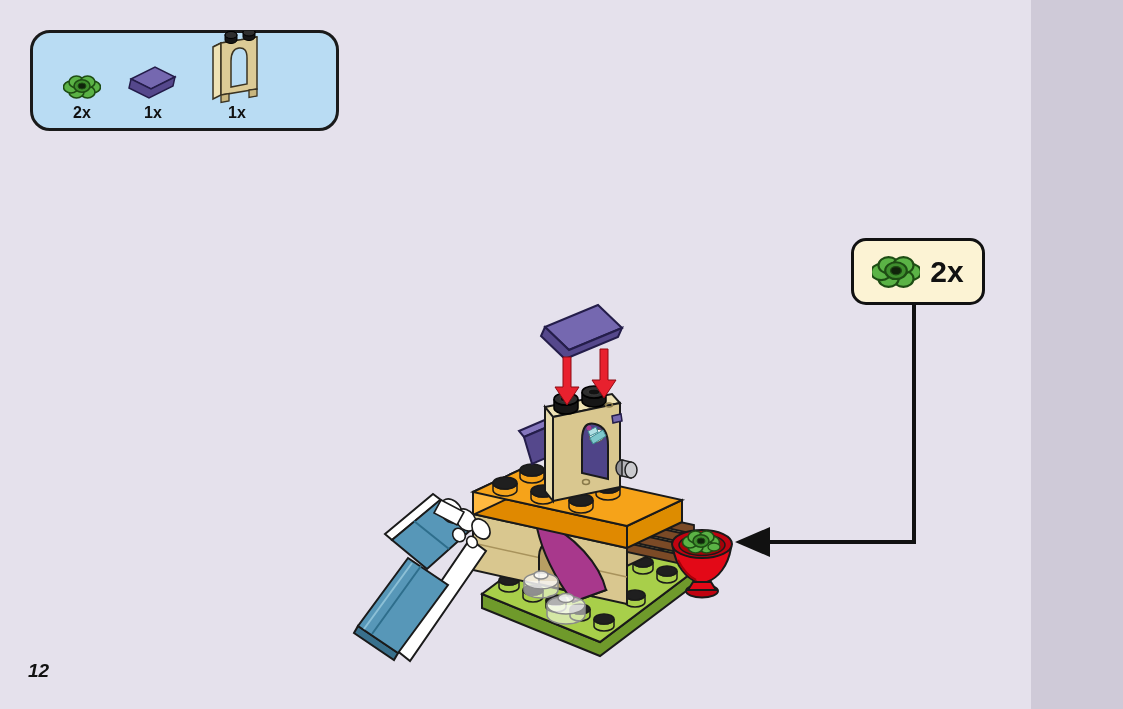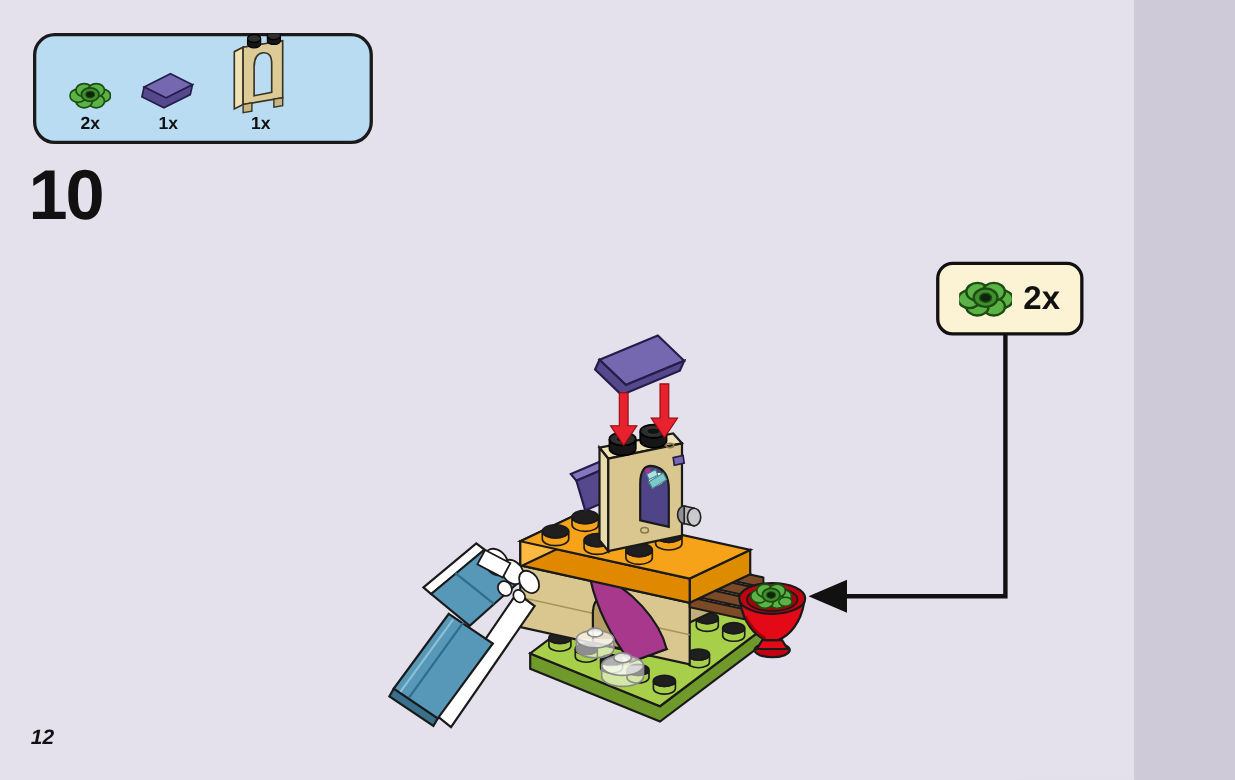--- a/index.html
+++ b/index.html
@@ -225,21 +225,20 @@
         <ellipse cx="26" cy="4" rx="6" ry="3.5" fill="#2e2e2e" stroke="#000"></ellipse>
         <path d="M38,6 a6,3.5 0 0 0 12,0 l0,-5 a6,3.5 0 0 0 -12,0 Z" fill="#161616" stroke="#000"></path>
         <ellipse cx="44" cy="1.5" rx="6" ry="3.5" fill="#2e2e2e" stroke="#000"></ellipse>
         <polygon points="16,64 24,62.5 24,70 16,71.5" fill="#C9B67E" stroke="#3a3322" stroke-width="1.3"></polygon>
         <polygon points="44,59 52,58 52,65 44,66.5" fill="#C9B67E" stroke="#3a3322" stroke-width="1.3"></polygon>
       </svg>
       <div class="part-count">1x</div>
     </div>
   </div>
 
-  <div class="step-number">10</div>
 
   <div class="callout-box">
     <svg width="48" height="42" viewBox="-24 -21 48 42">
       <use href="#flower-def" transform="scale(1.35)"></use>
     </svg>
     <div class="callout-count">2x</div>
   </div>
 
   <div class="page-number">12</div>
 </div>

